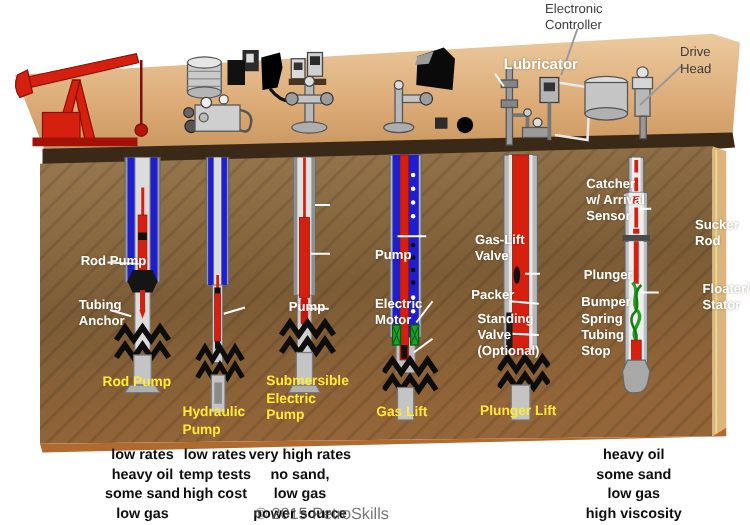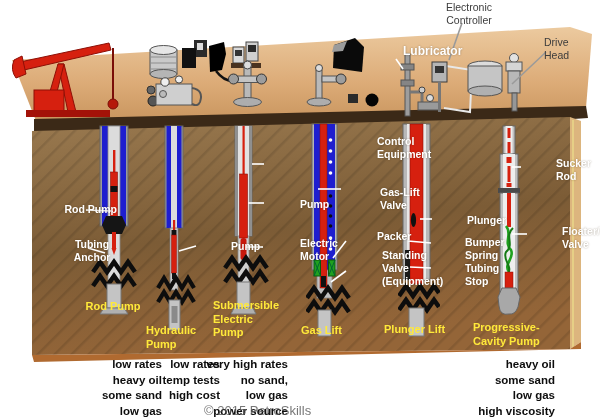--- a/index.html
+++ b/index.html
@@ -6,23 +6,23 @@
   #stage{position:relative;width:600px;height:420px;background:#fff;overflow:hidden;
          font-family:"Liberation Sans","DejaVu Sans",sans-serif;}
   #stage svg{position:absolute;left:0;top:0;}
   .abs{position:absolute;}
   .lbl-w{position:absolute;color:#ffffff;font-weight:600;font-size:10.5px;line-height:13px;
          white-space:pre-line;text-shadow:0 0 2px rgba(60,40,10,.45);padding-left:33px;}
   .lbl-y{position:absolute;color:#ffe93a;font-weight:700;font-size:11px;line-height:13.5px;
          white-space:pre-line;}
   .lbl-k{position:absolute;color:#3c3c3c;font-size:10.5px;line-height:13px;white-space:pre-line;}
   .feat{position:absolute;top:357px;width:96px;color:#0d0d0d;font-weight:700;font-size:11.5px;
-        line-height:15.5px;text-align:right;white-space:pre-line;}
+        line-height:15.5px;text-align:center;white-space:pre-line;}
   .watermark{position:absolute;color:rgba(85,85,85,.8);font-size:13px;}
-  .ctr{text-align:center;}
+  .ctr{}
   .rgt{text-align:right;}
 </style>
 </head>
 <body>
 
 <div id="stage">
 
   <svg width="600" height="420">
     <defs>
       <linearGradient id="surf" x1="0" y1="0" x2="0" y2="1">
@@ -272,48 +272,47 @@
   <div class="lbl-k" style="left:544px;top:36px">Drive
 Head</div>
 
   <div class="lbl-w rgt" style="left:20px;top:203px;width:64px">Rod Pump</div>
   <div class="lbl-w ctr" style="left:30px;top:238px;width:58px">Tubing
 Anchor</div>
   <div class="lbl-w" style="left:198px;top:240px">Pump</div>
   <div class="lbl-w" style="left:267px;top:198px">Pump</div>
   <div class="lbl-w" style="left:267px;top:237px">Electric
 Motor</div>
-  <div class="lbl-w" style="left:344px;top:135px">Control
-Equipment</div>
   <div class="lbl-w" style="left:347px;top:186px">Gas-Lift
 Valve</div>
   <div class="lbl-w" style="left:344px;top:230px">Packer</div>
   <div class="lbl-w" style="left:349px;top:249px">Standing
 Valve
-(Equipment)</div>
+(Optional)</div>
+  <div class="lbl-w" style="left:436px;top:141px">Catcher
+w/ Arrival
+Sensor</div>
   <div class="lbl-w" style="left:434px;top:214px">Plunger</div>
   <div class="lbl-w" style="left:432px;top:236px">Bumper
 Spring
 Tubing
 Stop</div>
-  <div class="lbl-w" style="left:523px;top:157px">Sucker
+  <div class="lbl-w" style="left:523px;top:174px">Sucker
 Rod</div>
   <div class="lbl-w" style="left:529px;top:225px">Floater/
-Valve</div>
+Stator</div>
 
   <div class="lbl-y ctr" style="left:82px;top:300px;width:62px">Rod Pump</div>
   <div class="lbl-y" style="left:146px;top:324px">Hydraulic
 Pump</div>
   <div class="lbl-y" style="left:213px;top:299px">Submersible
 Electric
 Pump</div>
   <div class="lbl-y" style="left:301px;top:324px">Gas Lift</div>
   <div class="lbl-y" style="left:384px;top:323px">Plunger Lift</div>
-  <div class="lbl-y" style="left:473px;top:321px">Progressive-
-Cavity Pump</div>
 
   <div class="feat" style="left:66px">low rates
 heavy oil
 some sand
 low gas</div>
   <div class="feat" style="left:124px">low rates
 temp tests
 high cost</div>
   <div class="feat" style="left:192px">very high rates
 no sand,

